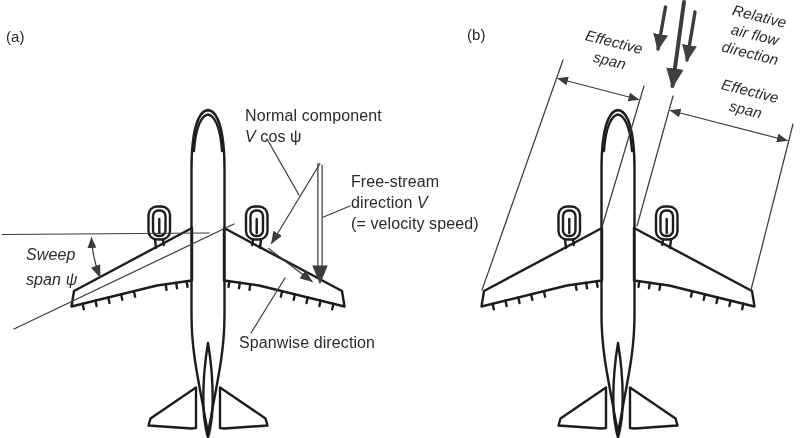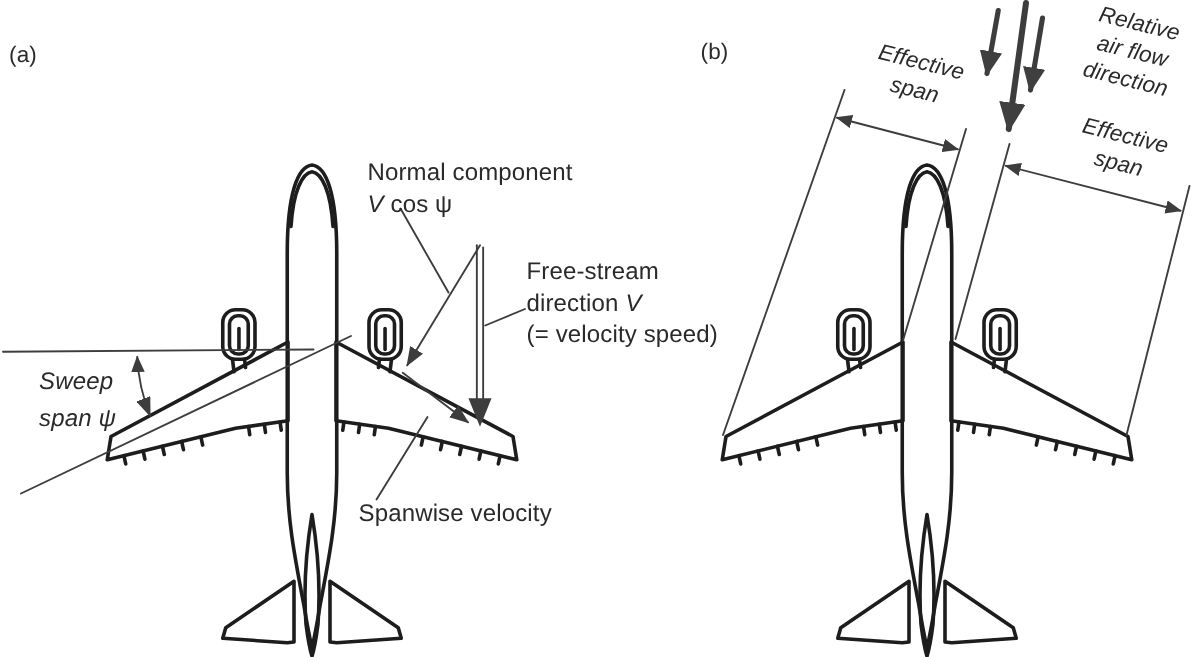--- a/index.html
+++ b/index.html
@@ -115,21 +115,21 @@
     <div><span>direction</span> <i>V</i></div>
     <div>(= velocity speed)</div>
   </div>
 
   <div class="lbl it lh25" style="left:26px;top:242px;">
     <div>Sweep</div>
     <div>span ψ</div>
   </div>
 
   <div class="lbl" style="left:239px;top:332px;">
-    <div>Spanwise velocity</div>
+    <div>Spanwise direction</div>
   </div>
 
   <div class="lbl sm" style="left:467px;top:25px;">(b)</div>
 
   <div class="lbl sm it ctr rot" style="left:566px;top:32px;width:92px;">
     <div>Effective</div>
     <div>span</div>
   </div>
 
   <div class="lbl sm it ctr rot" style="left:702px;top:81px;width:92px;">

